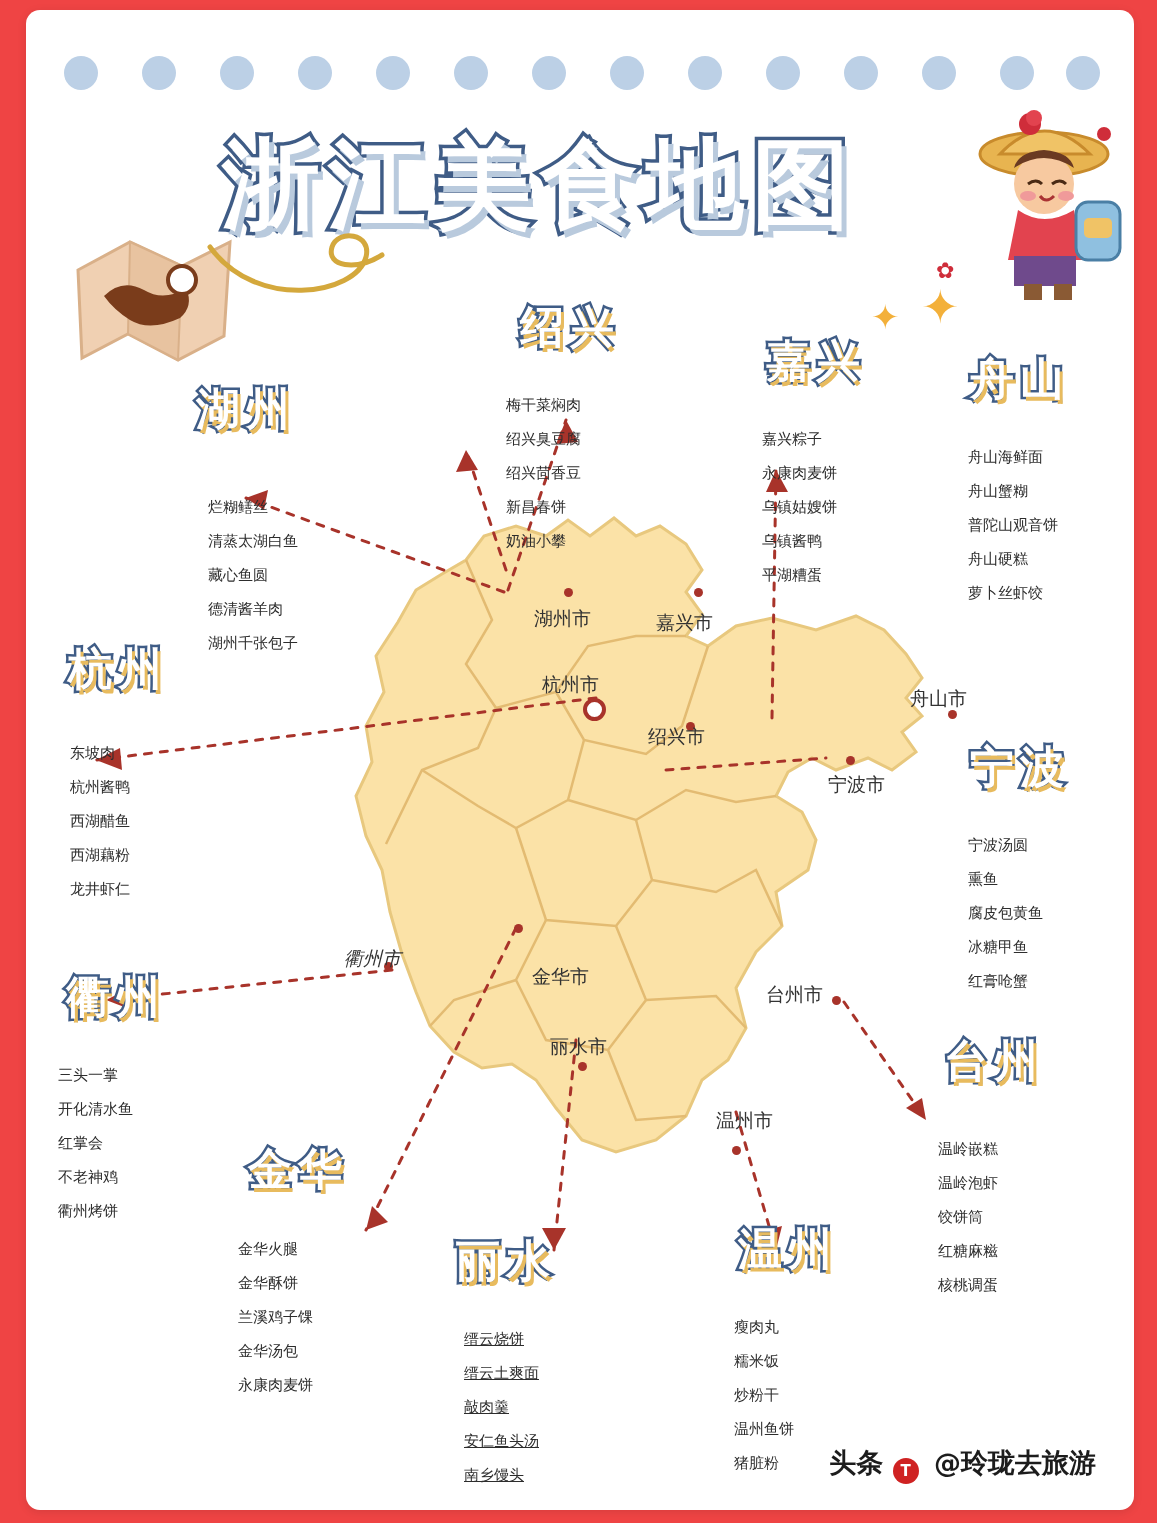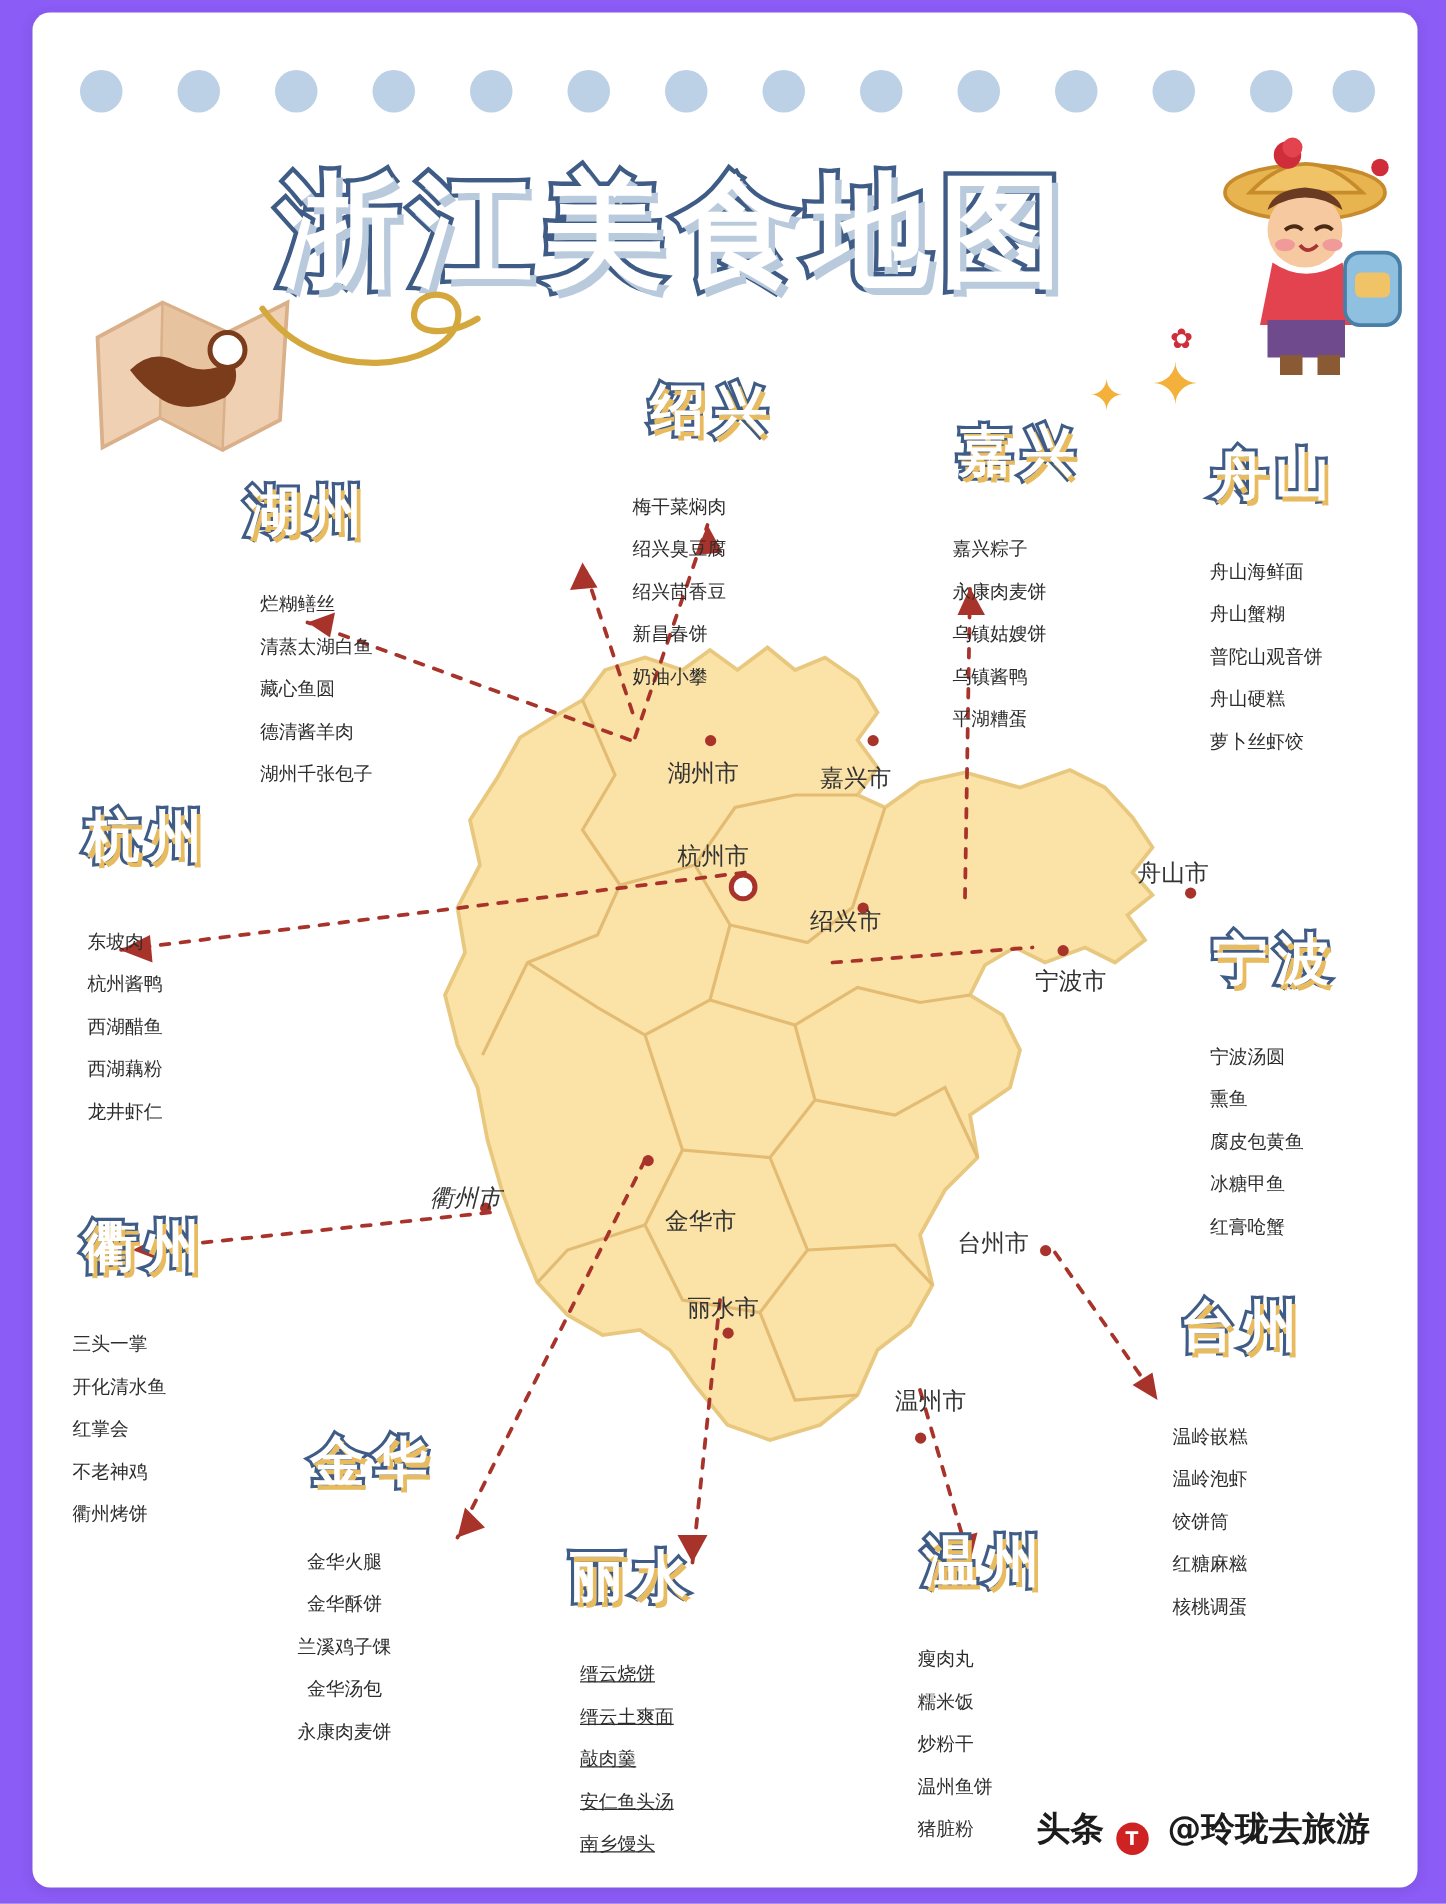--- a/index.html
+++ b/index.html
@@ -10,21 +10,21 @@
   body {
     width: 1157px;
     height: 1523px;
     font-family: "Liberation Sans", sans-serif;
     overflow: hidden;
   }
   #page {
     position: relative;
     width: 1157px;
     height: 1523px;
-    background: #8b5cf6;
+    background: #ef4444;
   }
   
   .sheet {
     position: absolute;
     left: 26px;
     top: 10px;
     width: 1108px;
     height: 1500px;
     background: #ffffff;
     border-radius: 14px;
@@ -344,21 +344,21 @@
     <div class="region-title" style="left:944px;top:340px;">舟山</div>
     <div class="region-list" style="left:942px;top:430px;">
       <div>舟山海鲜面</div>
       <div>舟山蟹糊</div>
       <div>普陀山观音饼</div>
       <div>舟山硬糕</div>
       <div>萝卜丝虾饺</div>
     </div>
 
     <div class="region-title" style="left:170px;top:370px;">湖州</div>
-    <div class="region-list" style="left:182px;top:456px;">
+    <div class="region-list" style="left:182px;top:480px;">
       <div>烂糊鳝丝</div>
       <div>清蒸太湖白鱼</div>
       <div>藏心鱼圆</div>
       <div>德清酱羊肉</div>
       <div>湖州千张包子</div>
     </div>
 
     <div class="region-title" style="left:42px;top:630px;">杭州</div>
     <div class="region-list" style="left:44px;top:726px;">
       <div>东坡肉</div>
@@ -389,21 +389,21 @@
     <div class="region-title" style="left:918px;top:1022px;">台州</div>
     <div class="region-list" style="left:912px;top:1122px;">
       <div>温岭嵌糕</div>
       <div>温岭泡虾</div>
       <div>饺饼筒</div>
       <div>红糖麻糍</div>
       <div>核桃调蛋</div>
     </div>
 
     <div class="region-title" style="left:222px;top:1130px;">金华</div>
-    <div class="region-list" style="left:212px;top:1222px;text-align:center;">
+    <div class="region-list" style="left:212px;top:1222px;">
       <div>金华火腿</div>
       <div>金华酥饼</div>
       <div>兰溪鸡子馃</div>
       <div>金华汤包</div>
       <div>永康肉麦饼</div>
     </div>
 
     <div class="region-title" style="left:430px;top:1222px;">丽水</div>
     <div class="region-list" style="left:438px;top:1312px;text-decoration:underline;">
       <div>缙云烧饼</div>

